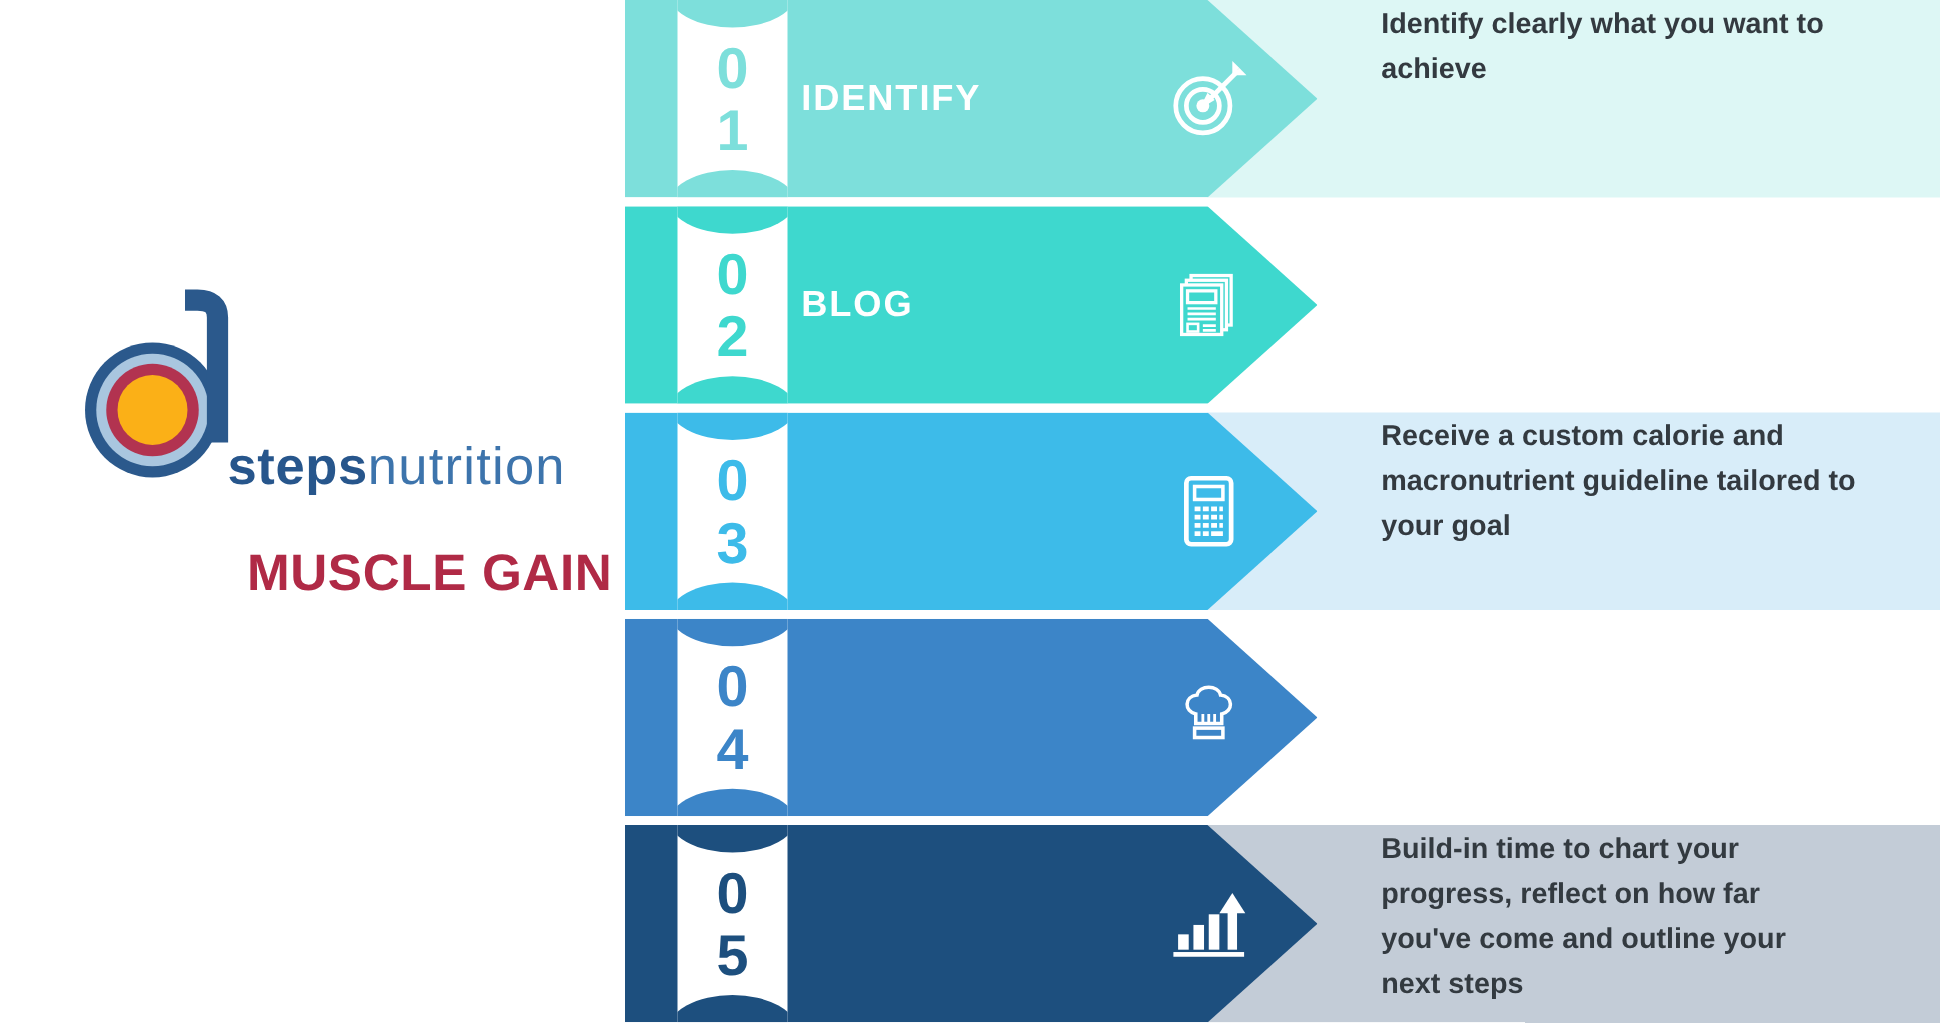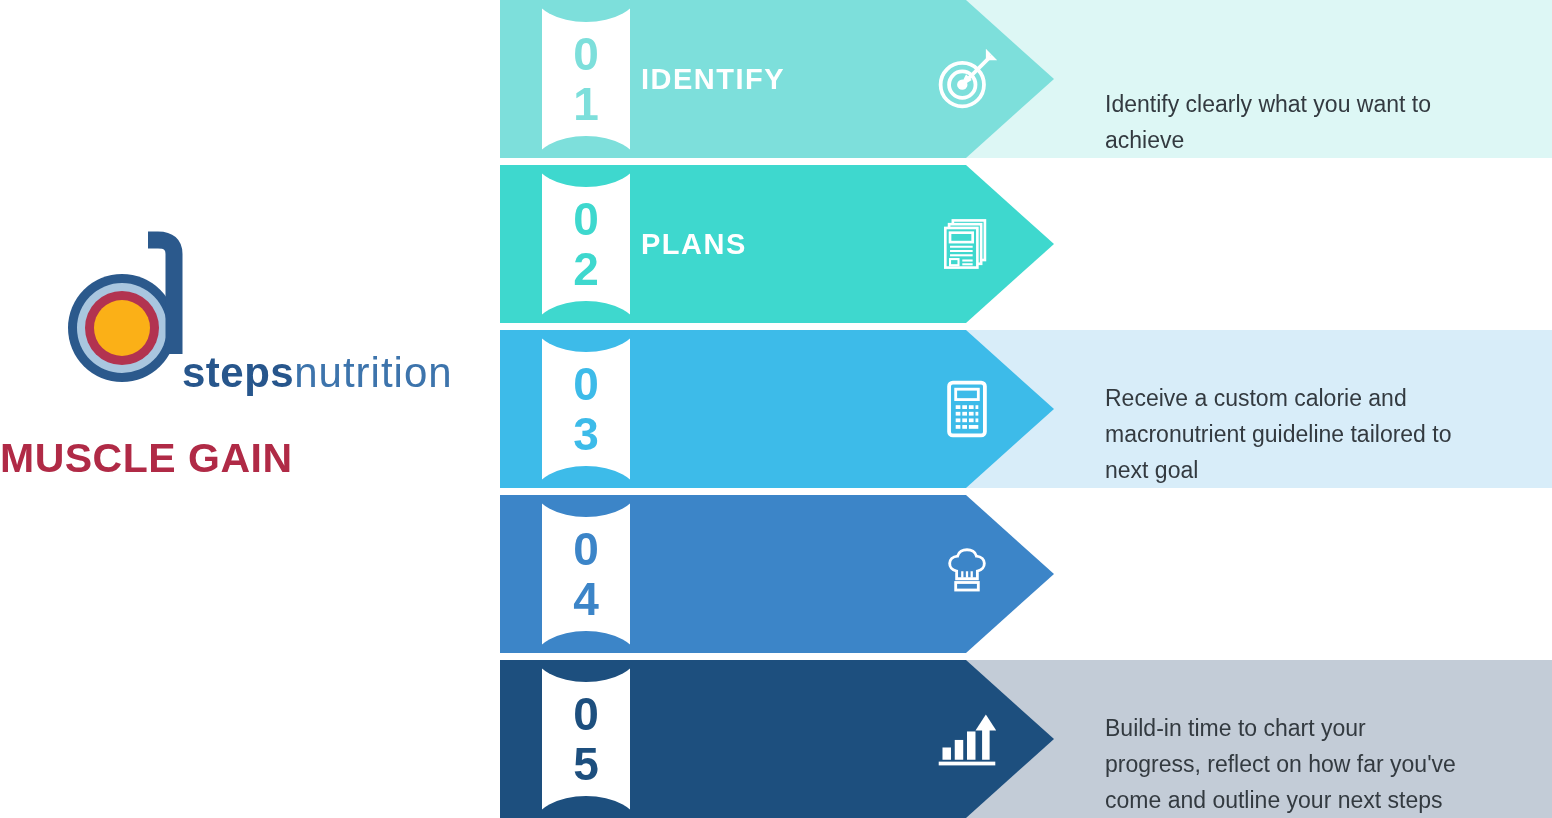--- a/index.html
+++ b/index.html
@@ -8,33 +8,33 @@
     font-family:"Liberation Sans",sans-serif;
   }
 
   
   .brand-panel{position:absolute;left:0;top:0;width:500px;height:818px;background:#fff;}
   .logo-d{position:absolute;left:68px;top:224px;width:130px;height:168px;}
   .brand-text{position:absolute;left:182px;top:349px;font-size:42px;white-space:nowrap;}
   .brand-bold{font-weight:700;color:#27568C;letter-spacing:0.5px;}
   .brand-light{font-weight:400;color:#3D74AC;letter-spacing:1px;}
   .main-title{
-    position:absolute;left:0;top:430px;width:490px;text-align:left;
+    position:absolute;left:0;top:430px;width:490px;text-align:right;
     font-weight:700;font-size:41px;line-height:56px;letter-spacing:0.5px;
     color:var(--title-c,#B02A46);
   }
 
   
   .rows{position:absolute;left:500px;top:0;width:1052px;height:818px;
         display:flex;flex-direction:column;gap:7px;}
   .row{position:relative;height:158px;flex:0 0 158px;}
 
   .desc{
     position:absolute;left:466px;right:0;top:0;bottom:0;background:var(--bg);
-    display:flex;align-items:flex-end;padding-left:139px;box-sizing:border-box;
+    display:flex;align-items:flex-start;padding-left:139px;box-sizing:border-box;font-weight:bold;
   }
   .desc-text{margin:0;font-size:23px;line-height:36px;color:#333A40;}
   .row:nth-child(1) .desc-text{max-width:400px;}
   .row:nth-child(2) .desc-text{max-width:385px;}
   .row:nth-child(3) .desc-text{max-width:385px;}
   .row:nth-child(4) .desc-text{max-width:420px;}
   .row:nth-child(5) .desc-text{max-width:352px;}
 
   .banner{
     position:absolute;left:0;top:0;bottom:0;width:554px;background:var(--c);
@@ -114,41 +114,41 @@
     </div>
 
     <div class="row" style="--c: #3ED8CE; --bg: #D6F4F1;">
       <div class="banner">
         <div class="badge">
           <div class="nums">
             <span>0</span>
             <span>2</span>
           </div>
         </div>
-        <div class="step-title">PLANS</div>
+        <div class="step-title">BLOG</div>
         <div class="icon">
           <svg viewBox="0 0 70 70" fill="none" stroke="#fff" stroke-width="2.8">
             <rect x="20" y="10" width="34" height="42" fill="var(--c)"></rect>
             <rect x="16" y="14" width="34" height="42" fill="var(--c)"></rect>
             <rect x="12" y="18" width="34" height="42" fill="var(--c)"></rect>
             <rect x="17" y="23" width="24" height="10"></rect>
             <line x1="17" y1="38" x2="41" y2="38" stroke-width="2.2"></line>
             <line x1="17" y1="42.5" x2="41" y2="42.5" stroke-width="2.2"></line>
             <line x1="17" y1="47" x2="41" y2="47" stroke-width="2.2"></line>
             <rect x="17" y="51" width="9" height="6.5" stroke-width="2.2"></rect>
             <line x1="30" y1="52.5" x2="41" y2="52.5" stroke-width="2.2"></line>
             <line x1="30" y1="56.5" x2="41" y2="56.5" stroke-width="2.2"></line>
           </svg>
         </div>
       </div>
     </div>
 
     <div class="row" style="--c: #3DBBE9; --bg: #D8EDF9;">
       <div class="desc">
-        <p class="desc-text">Receive a custom calorie and macronutrient guideline tailored to next goal</p>
+        <p class="desc-text">Receive a custom calorie and macronutrient guideline tailored to your goal</p>
       </div>
       <div class="banner">
         <div class="badge">
           <div class="nums">
             <span>0</span>
             <span>3</span>
           </div>
         </div>
         <div class="icon">
           <svg viewBox="0 0 70 70" fill="none" stroke="#fff">

